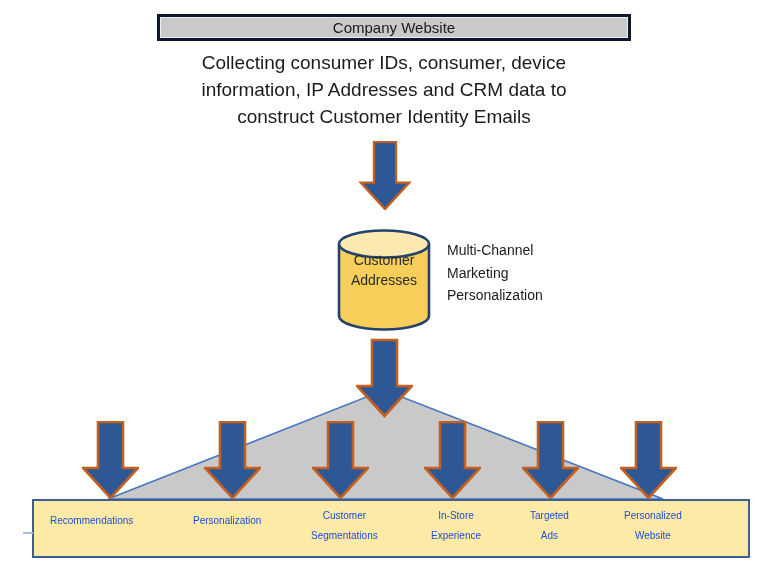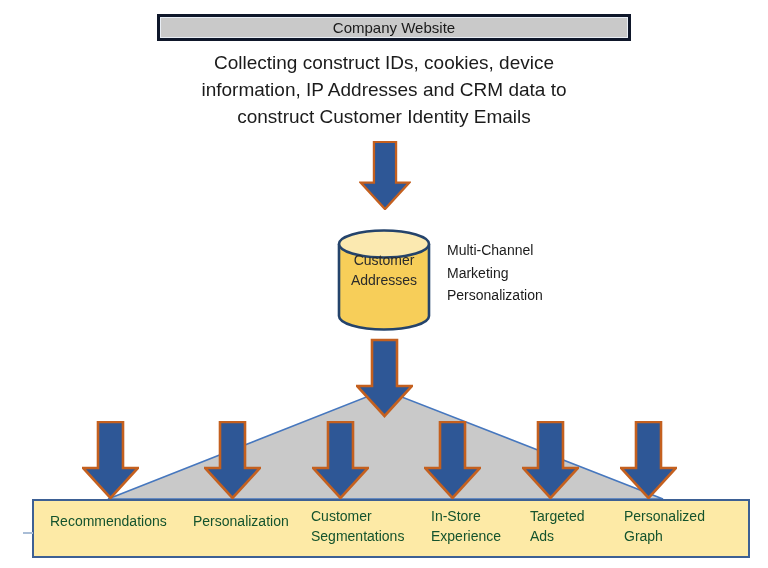--- a/index.html
+++ b/index.html
@@ -56,23 +56,24 @@
   
   .channel-panel {
     left: 32px; top: 499px;
     width: 718px; height: 59px;
     box-sizing: border-box;
     background: #fdeaa6;
     border: 2px solid #3d6094;
   }
 
   .channel-label {
-    font-size: 14px; line-height: 20px;
-    color: #14532d;
+    font-size: 10px; line-height: 20px;
+    color: #1d4ed8;
     white-space: nowrap;
+    text-align: center;
   }
   .ch-0 { left: 50px;  top: 511px; }
   .ch-1 { left: 193px; top: 511px; }
   .ch-2 { left: 311px; top: 506px; }
   .ch-3 { left: 431px; top: 506px; }
   .ch-4 { left: 530px; top: 506px; }
   .ch-5 { left: 624px; top: 506px; }
 
   
   .left-tick {
@@ -86,21 +87,21 @@
 </head>
 <body>
 
 <div class="canvas">
 
   <div class="abs company-box">
     <span>Company Website</span>
   </div>
 
   <div class="abs description">
-    <div>Collecting construct IDs, cookies, device</div>
+    <div>Collecting consumer IDs, consumer, device</div>
     <div>information, IP Addresses and CRM data to</div>
     <div>construct Customer Identity Emails</div>
   </div>
 
   <svg class="abs" style="left:359px; top:141px;" width="52" height="69" viewBox="0 0 57 78">
     <polygon points="16,1 41,1 41,47 56,47 28.5,77 1,47 16,47" fill="#2E5796" stroke="#C4601F" stroke-width="2.6"></polygon>
   </svg>
 
   <svg class="abs" style="left:336px; top:226px;" width="96" height="106" viewBox="0 0 96 106">
     <path d="M3,18 L3,90 A45,13.5 0 0 0 93,90 L93,18" fill="#F7CE59" stroke="#24436B" stroke-width="2.6"></path>
@@ -162,16 +163,16 @@
   <div class="abs channel-label ch-3">
     <div>In-Store</div>
     <div>Experience</div>
   </div>
   <div class="abs channel-label ch-4">
     <div>Targeted</div>
     <div>Ads</div>
   </div>
   <div class="abs channel-label ch-5">
     <div>Personalized</div>
-    <div>Graph</div>
+    <div>Website</div>
   </div>
 
 </div>
 
 </body></html>

